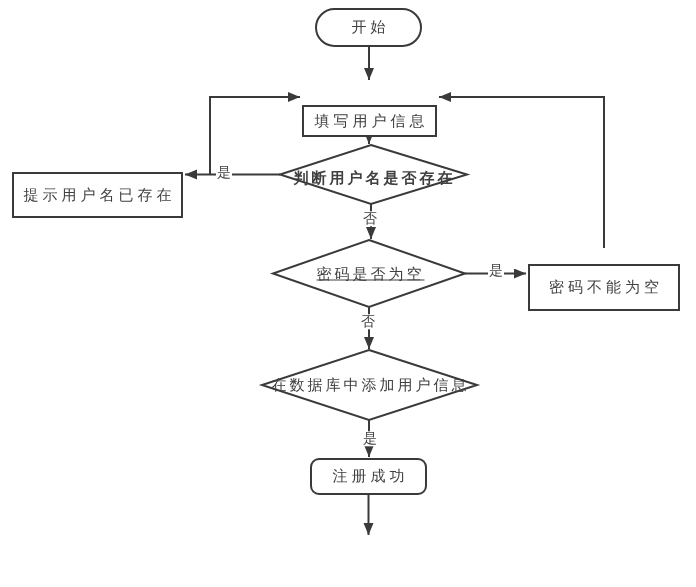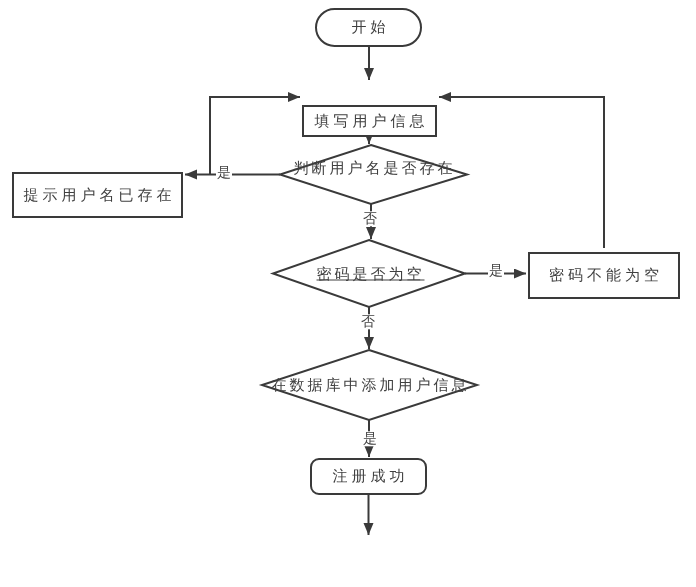--- a/index.html
+++ b/index.html
@@ -63,24 +63,24 @@
     transform: translate(-50%, -50%);
     font-size: 14px;
     background: #ffffff;
     padding: 0 1px;
     line-height: 1.1;
   }
   
   .n-start   { left: 315px; top: 8px;   width: 107px; height: 39px; }
   .n-fill    { left: 302px; top: 81px;  width: 135px; height: 32px; margin-top: 24px; }
   .n-exists  { left: 12px;  top: 152px; width: 171px; height: 46px; margin-top: 20px; }
-  .n-pwdmsg  { left: 528px; top: 252px; width: 152px; height: 47px; }
+  .n-pwdmsg  { left: 528px; top: 264px; width: 152px; height: 47px; }
   .n-success { left: 310px; top: 458px; width: 117px; height: 37px; border-radius: 9px; }
   .n-end     { left: 292px; top: 536px; width: 151px; height: 41px; }
-  .t-user    { left: 373px; top: 168px; }
+  .t-user    { left: 373px; top: 178px; font-weight: bold; }
   .t-pwd     { left: 369px; top: 274px; text-decoration: underline; }
   .t-db      { left: 369px; top: 385px; }
   .l-yes1 { left: 224px; top: 173px; }
   .l-no1  { left: 370px; top: 219px; }
   .l-yes2 { left: 496px; top: 271px; }
   .l-no2  { left: 368px; top: 322px; }
   .l-yes3 { left: 370px; top: 439px; }
 </style>
 </head>
 <body>

